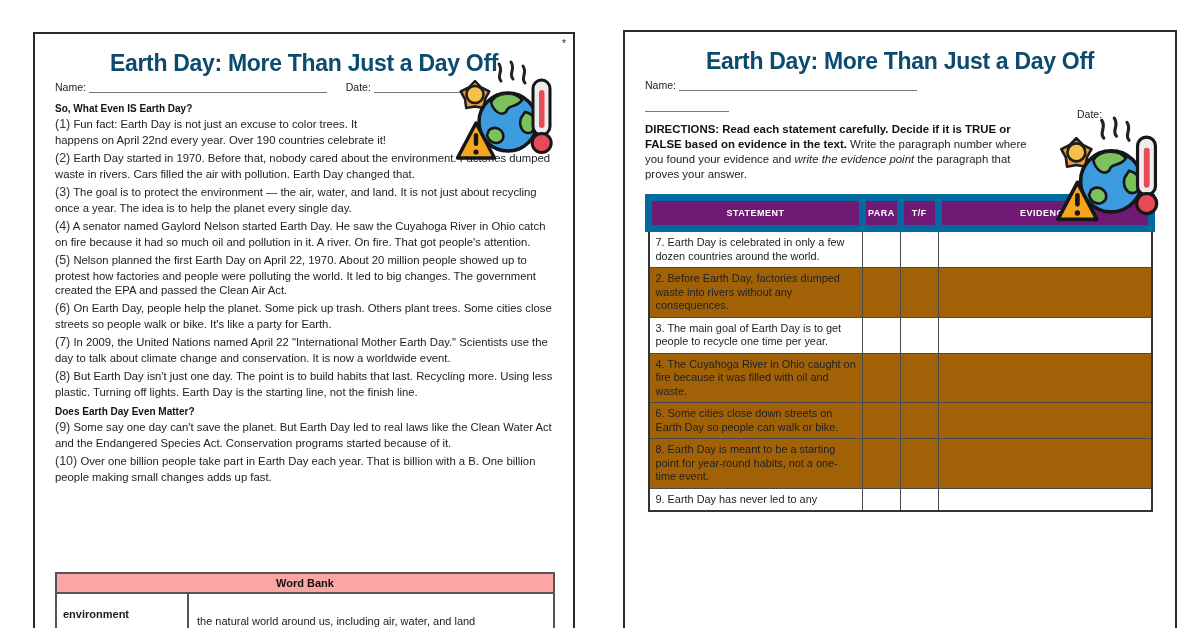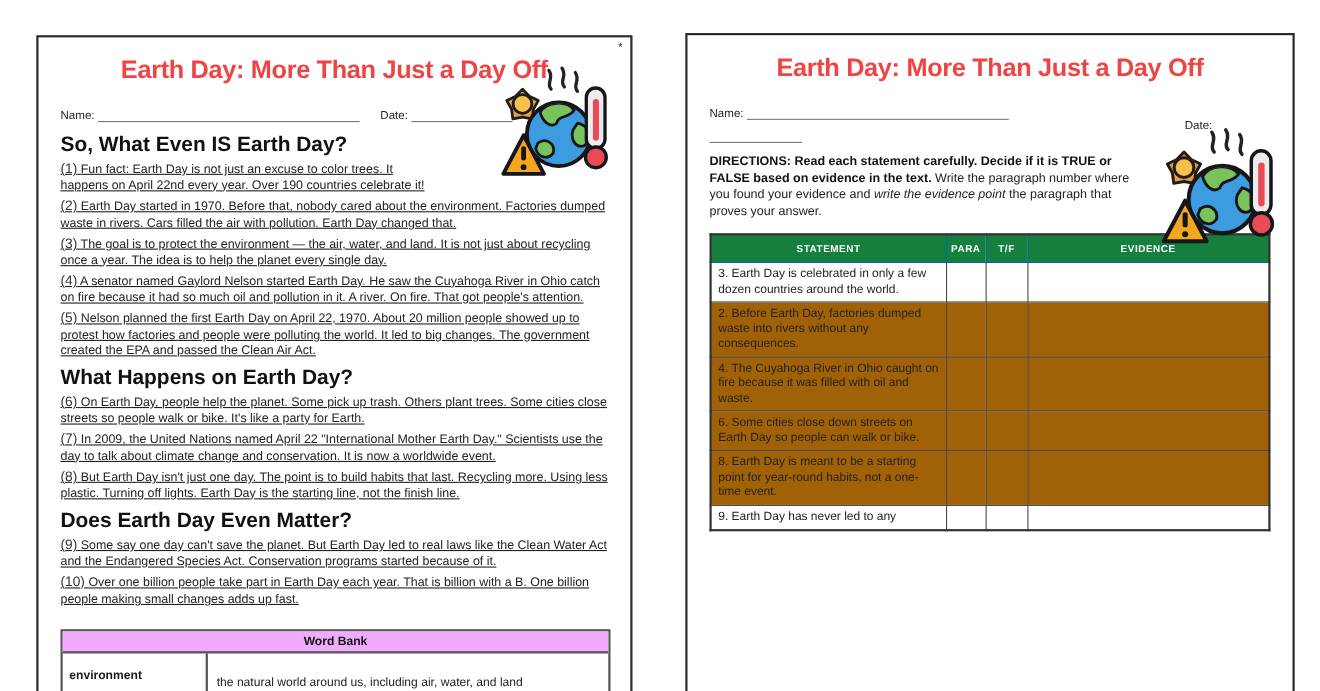--- a/index.html
+++ b/index.html
@@ -2,49 +2,49 @@
 <html><head>
 <meta charset="utf-8">
 <style>
   html,body{margin:0;padding:0;background:#ffffff;width:1200px;height:628px;overflow:hidden;
     font-family:"Liberation Sans",sans-serif;color:#1c1c1c;}
   .page{position:absolute;top:32px;height:660px;background:#fff;border:2px solid #2b2b2b;
     box-sizing:border-box;padding:14px 20px;overflow:hidden;}
   #page-left{left:33px;width:542px;}
   #page-right{left:623px;width:554px;top:30px;}
   .corner-star{position:absolute;top:3px;right:7px;font-size:11px;color:#333;}
-  h1{margin:2px 0 22px 0;text-align:center;font-size:23px;font-weight:800;letter-spacing:-0.3px;color:#ef4444;}
+  h1{margin:2px 0 4px 0;text-align:center;font-size:23px;font-weight:800;letter-spacing:-0.3px;color:#0c4a6e;}
   .nameline{font-size:10.5px;color:#222;margin-bottom:10px;white-space:nowrap;}
   .blank{display:inline-block;border-bottom:1.4px solid #777;height:11px;vertical-align:bottom;}
   .w-name{width:238px;margin-right:16px;}
   .w-date{width:92px;}
   .blank-wrap{display:block;width:84px;margin-top:9px;}
-  h2{font-size:19px;font-weight:800;margin:7px 0 3px 0;color:#111;}
-  p.body{font-size:11.3px;line-height:1.26;margin:0 0 4px 0;color:#222;text-decoration:underline;}
+  h2{font-size:10px;font-weight:800;margin:7px 0 3px 0;color:#111;}
+  p.body{font-size:11.3px;line-height:1.26;margin:0 0 4px 0;color:#222;}
   p.narrow{max-width:340px;}
   .pnum{font-size:12.5px;font-weight:400;color:#333;}
   .icon-box{position:absolute;}
   #icon1{left:420px;top:26px;width:100px;height:110px;}
   #icon2{left:428px;top:84px;width:110px;height:116px;}
   
   .wordbank{position:absolute;left:20px;right:18px;top:538px;border:2px solid #555;}
-  .wb-head{background:#f0abfc;text-align:center;font-weight:800;font-size:11px;padding:3px 0;
+  .wb-head{background:#fca5a5;text-align:center;font-weight:800;font-size:11px;padding:3px 0;
     border-bottom:2px solid #555;color:#111;}
   .wb-row{display:flex;}
   .wb-term{width:118px;flex:none;border-right:2px solid #555;font-weight:800;font-size:11px;padding:14px 6px;}
   .wb-def{flex:1;font-size:11px;padding:21px 8px;}
   
   .directions{font-size:11.4px;line-height:1.32;width:384px;margin:0 0 12px 0;color:#222;}
   .dir-b{font-weight:800;color:#111;}
   .dir-i{font-style:italic;}
   .dateline2{position:absolute;left:452px;top:76px;font-size:10.5px;color:#222;}
   
   table.tf{border-collapse:collapse;width:100%;margin-top:12px;border:2px solid #333;}
-  table.tf th{background:#15803d;color:#fff;font-size:9px;font-weight:800;letter-spacing:.5px;
-    padding:7px 2px;border:1px solid #0369a1;}
+  table.tf th{background:#701a75;color:#fff;font-size:9px;font-weight:800;letter-spacing:.5px;
+    padding:7px 2px;border:7px solid #0369a1;}
   table.tf td{border:1px solid #4a4a4a;vertical-align:top;}
   td.stmt{font-size:10.9px;line-height:1.24;padding:4px 6px;color:#222;}
   .alt td{background:#a16207;margin-left:28px;}
   col.c-stmt{width:214px;} col.c-para{width:36px;} col.c-tf{width:38px;}
 </style>
 </head>
 <body>
 
 <div class="page" id="page-left">
   <div class="corner-star">*</div>
@@ -82,21 +82,20 @@
   </svg>
 
   <h2>So, What Even IS Earth Day?</h2>
   <p class="body narrow"><span class="pnum">(1)</span> <span>Fun fact: Earth Day is not just an excuse to color trees. It happens on April 22nd every year. Over 190 countries celebrate it!</span></p>
   <p class="body"><span class="pnum">(2)</span> <span>Earth Day started in 1970. Before that, nobody cared about the environment. Factories dumped waste in rivers. Cars filled the air with pollution. Earth Day changed that.</span></p>
   <p class="body"><span class="pnum">(3)</span> <span>The goal is to protect the environment — the air, water, and land. It is not just about recycling once a year. The idea is to help the planet every single day.</span></p>
 
   <p class="body"><span class="pnum">(4)</span> <span>A senator named Gaylord Nelson started Earth Day. He saw the Cuyahoga River in Ohio catch on fire because it had so much oil and pollution in it. A river. On fire. That got people's attention.</span></p>
   <p class="body"><span class="pnum">(5)</span> <span>Nelson planned the first Earth Day on April 22, 1970. About 20 million people showed up to protest how factories and people were polluting the world. It led to big changes. The government created the EPA and passed the Clean Air Act.</span></p>
 
-  <h2>What Happens on Earth Day?</h2>
   <p class="body"><span class="pnum">(6)</span> <span>On Earth Day, people help the planet. Some pick up trash. Others plant trees. Some cities close streets so people walk or bike. It's like a party for Earth.</span></p>
   <p class="body"><span class="pnum">(7)</span> <span>In 2009, the United Nations named April 22 "International Mother Earth Day." Scientists use the day to talk about climate change and conservation. It is now a worldwide event.</span></p>
   <p class="body"><span class="pnum">(8)</span> <span>But Earth Day isn't just one day. The point is to build habits that last. Recycling more. Using less plastic. Turning off lights. Earth Day is the starting line, not the finish line.</span></p>
 
   <h2>Does Earth Day Even Matter?</h2>
   <p class="body"><span class="pnum">(9)</span> <span>Some say one day can't save the planet. But Earth Day led to real laws like the Clean Water Act and the Endangered Species Act. Conservation programs started because of it.</span></p>
   <p class="body"><span class="pnum">(10)</span> <span>Over one billion people take part in Earth Day each year. That is billion with a B. One billion people making small changes adds up fast.</span></p>
 
   <div class="wordbank">
     <div class="wb-head">Word Bank</div>
@@ -150,27 +149,33 @@
         <col class="c-ev">
       </colgroup>
     <tbody>
         <tr>
       <th>STATEMENT</th>
       <th>PARA</th>
       <th>T/F</th>
       <th>EVIDENCE</th>
     </tr>
     <tr>
-      <td class="stmt">3. Earth Day is celebrated in only a few dozen countries around the world.</td>
+      <td class="stmt">7. Earth Day is celebrated in only a few dozen countries around the world.</td>
       <td></td>
       <td></td>
       <td></td>
     </tr>
     <tr class="alt">
       <td class="stmt">2. Before Earth Day, factories dumped waste into rivers without any consequences.</td>
+      <td></td>
+      <td></td>
+      <td></td>
+    </tr>
+    <tr>
+      <td class="stmt">3. The main goal of Earth Day is to get people to recycle one time per year.</td>
       <td></td>
       <td></td>
       <td></td>
     </tr>
     <tr class="alt">
       <td class="stmt">4. The Cuyahoga River in Ohio caught on fire because it was filled with oil and waste.</td>
       <td></td>
       <td></td>
       <td></td>
     </tr>

